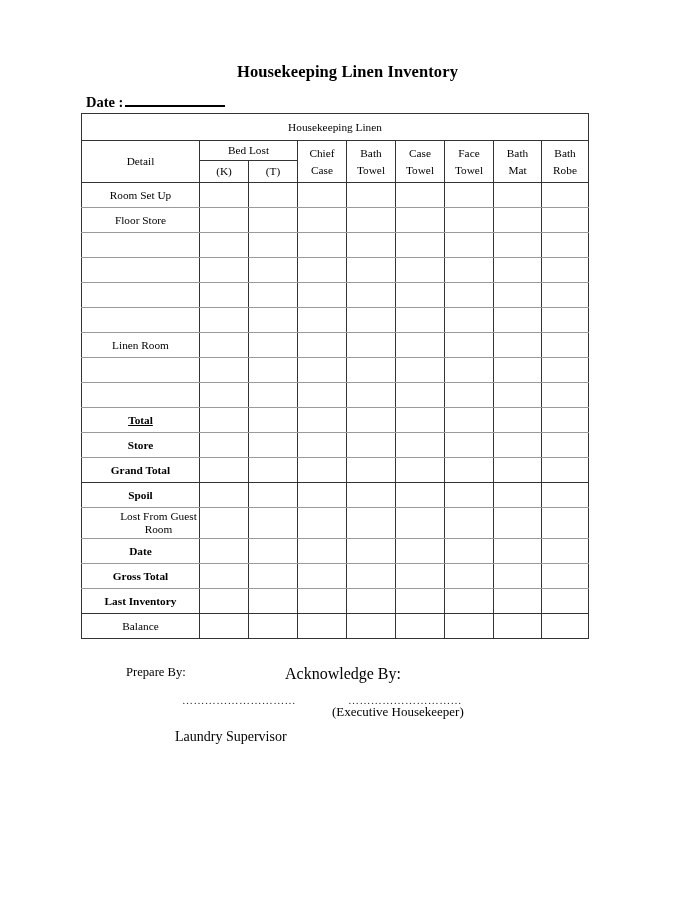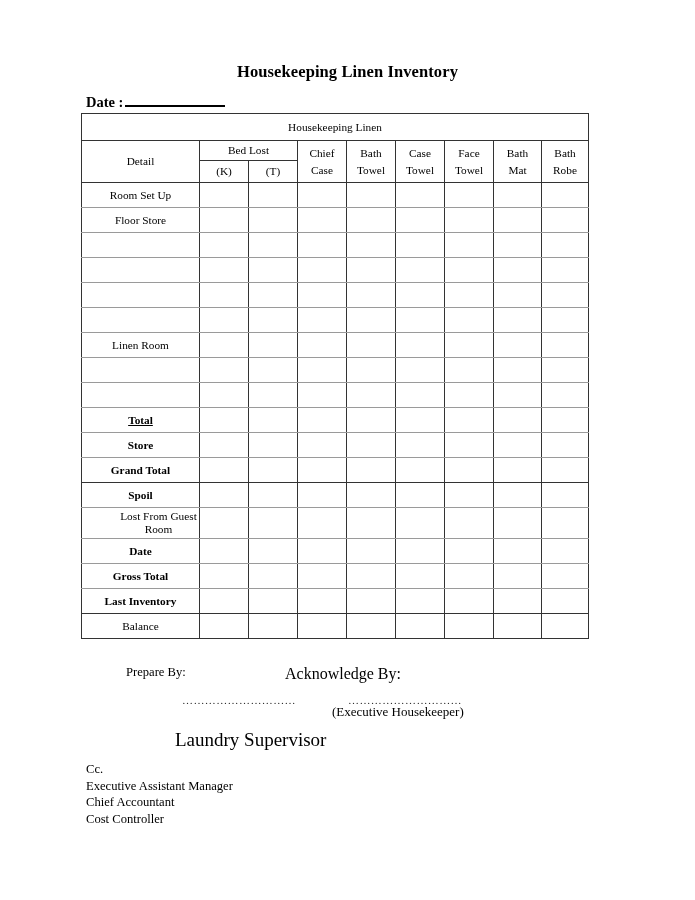--- a/index.html
+++ b/index.html
@@ -158,21 +158,21 @@
     left: 348px;
     top: 694px;
     font-size: 11px;
     letter-spacing: 0.4px;
     color: #222;
   }
   .sig-1 {
     position: absolute;
     left: 175px;
     top: 729px;
-    font-size: 19px;
+    font-size: 14px;
   }
   .sig-2 {
     position: absolute;
     left: 332px;
     top: 704px;
     font-size: 13px;
   }
 
   
   .cc-block {
@@ -451,20 +451,14 @@
 
   <div class="sig-area">
     <div class="prep-by">Prepare By:</div>
     <div class="ack-by">Acknowledge By:</div>
     <div class="dots-1">…………………………</div>
     <div class="dots-2">…………………………</div>
     <div class="sig-1">Laundry Supervisor</div>
     <div class="sig-2">(Executive Housekeeper)</div>
   </div>
 
-  <div class="cc-block">
-    <div>Cc.</div>
-    <div>Executive Assistant Manager</div>
-    <div>Chief Accountant</div>
-    <div>Cost Controller</div>
-  </div>
 
 </div>
 
 </body></html>

